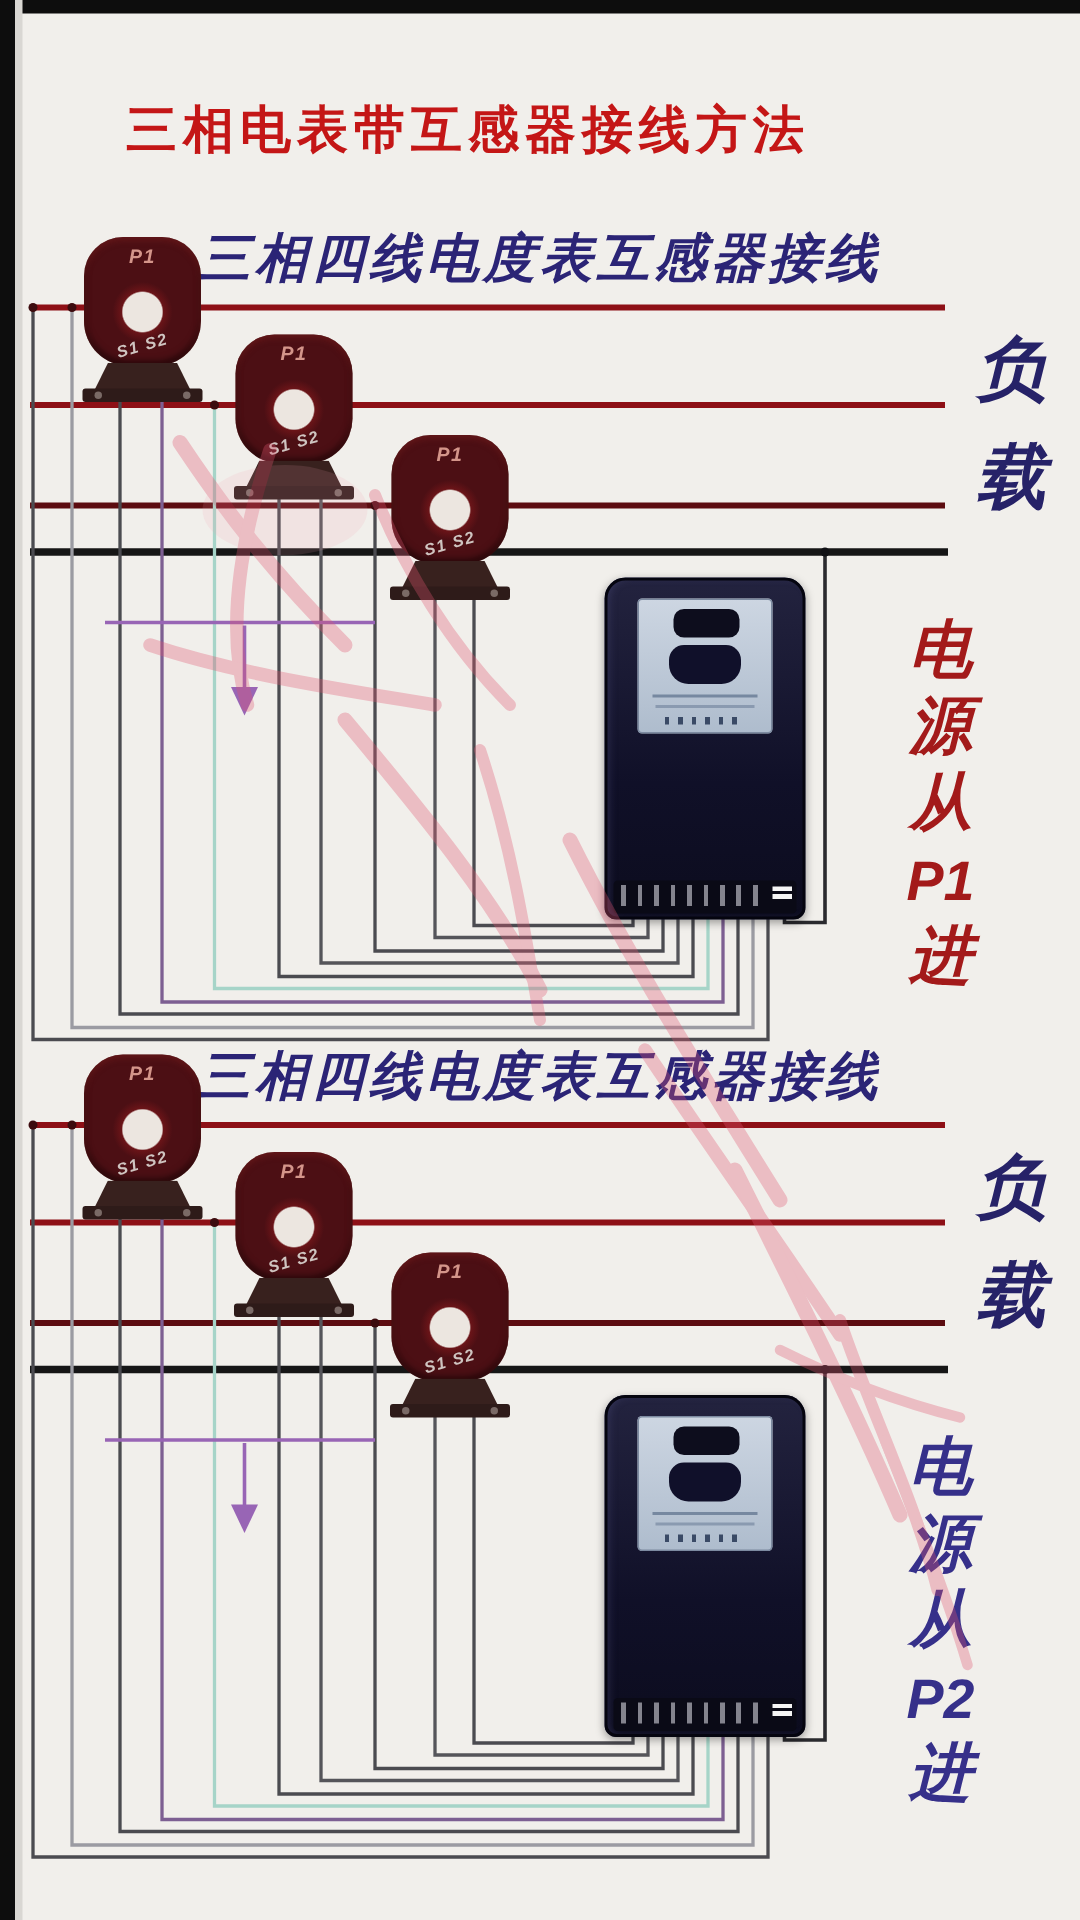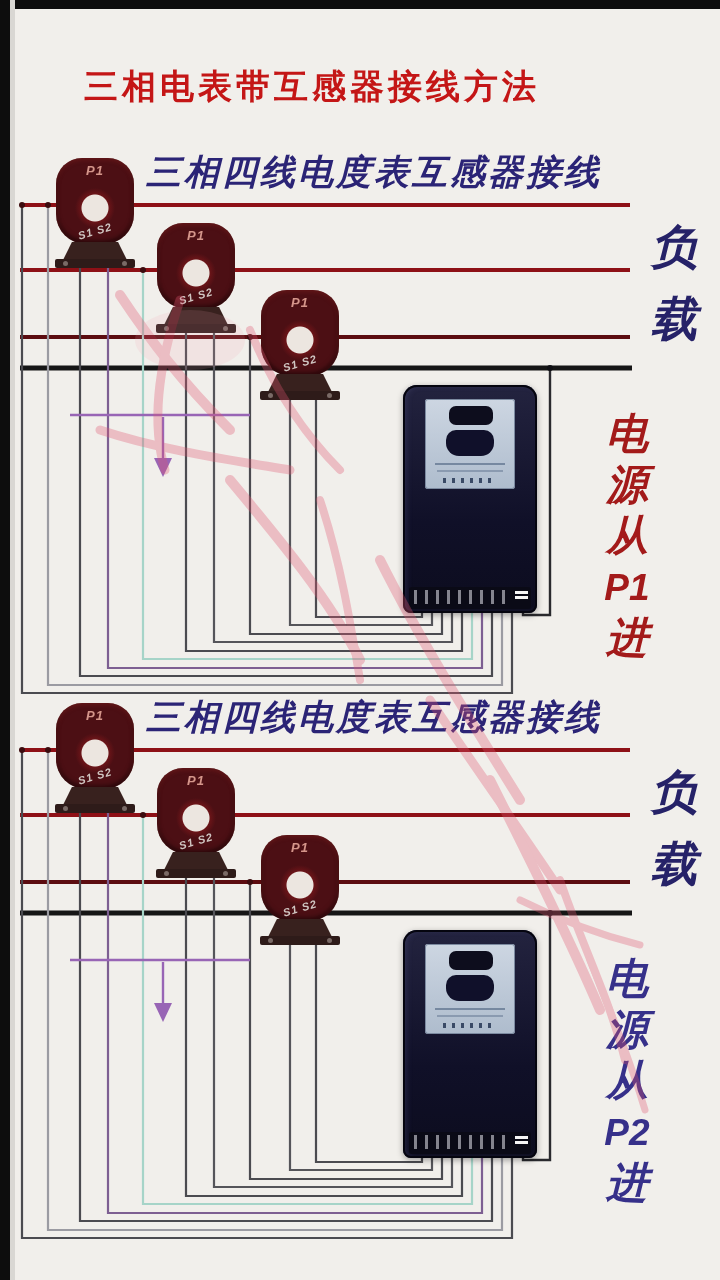--- a/index.html
+++ b/index.html
@@ -16,21 +16,21 @@
   .page-title{
     position:absolute;left:84px;top:64px;width:560px;
     font-size:34px;font-weight:bold;letter-spacing:4px;color:#c41616;
     font-family:Liberation Serif, serif;white-space:nowrap;
   }
   
   .diagram{position:absolute;left:0;width:720px;height:565px;}
   #diagram-p1{top:145px;}
   #diagram-p2{top:690px;}
   .diagram-header{
-    position:absolute;left:146px;top:4px;width:520px;white-space:nowrap;
+    position:absolute;left:132px;top:4px;width:520px;white-space:nowrap;
     font-size:35px;font-weight:bold;letter-spacing:3px;color:#2b2476;
     font-family:"Liberation Serif", serif;
   }
   
   svg.wires{position:absolute;left:0;top:0;z-index:1;}
   .diagram > div{z-index:2;font-style:italic;}
   
   .ct{position:absolute;width:80px;height:112px;}
   .ct-ring{
     position:absolute;left:1px;top:0;width:78px;height:86px;

